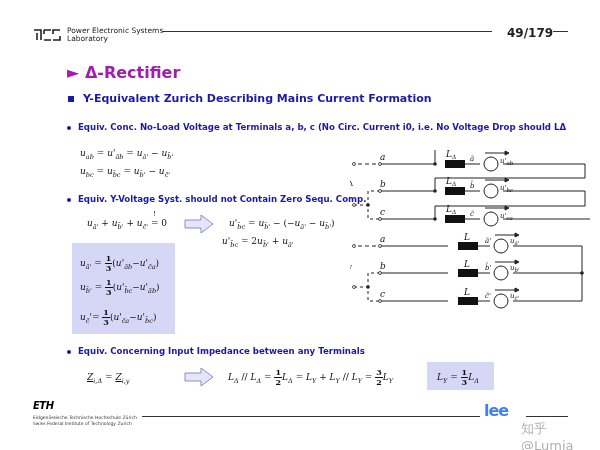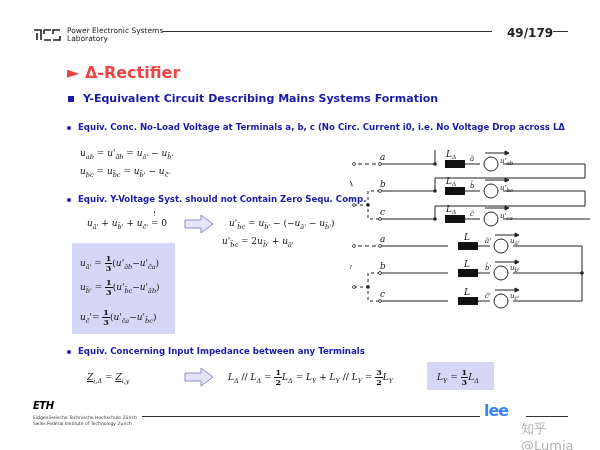--- a/index.html
+++ b/index.html
@@ -2,21 +2,21 @@
 <html><head>
 <meta charset="utf-8">
 <style>
   * { margin:0; padding:0; box-sizing:border-box; }
   body { width:600px; height:450px; background:#ffffff; position:relative; overflow:hidden;
          font-family:"DejaVu Sans", sans-serif; color:#000; }
   .abs { position:absolute; }
   .hline { position:absolute; height:1px; background:#333; }
   .logo-text { font-size:7.5px; line-height:8px; color:#222; }
   .page-num { font-size:12px; font-weight:bold; color:#222; }
-  .title { color:#ef4444; font-weight:bold; font-size:16px; }
+  .title { color:#a21caf; font-weight:bold; font-size:16px; }
   .subtitle { color:#1a1aa8; font-weight:bold; font-size:11px; }
   .bullet { color:#1a1aa8; font-weight:bold; font-size:8.6px; white-space:nowrap; }
   .bullet .dot { display:inline-block; width:4px; height:4px; border-radius:50%; background:#1a1aa8; margin-right:7px; vertical-align:middle; }
   .sq { display:inline-block; width:6px; height:6px; background:#1a1aa8; margin-right:9px; vertical-align:middle; }
   .math { font-family:"DejaVu Serif", serif; font-style:italic; font-size:9px; color:#111; white-space:nowrap; }
   .math .r { font-style:normal; }
   .math sub { font-size:6.5px; }
   .frac { display:inline-block; text-align:center; vertical-align:middle; font-style:normal; font-weight:bold; font-size:8px; line-height:9px; }
   .frac .n { display:block; border-bottom:1px solid #111; padding:0 1px; }
   .frac .d { display:block; }
@@ -37,25 +37,25 @@
 <div class="abs logo-text" style="left:67px;top:27px;">
   <div>Power Electronic Systems</div>
   <div>Laboratory</div>
 </div>
 <div class="hline" style="left:162px;top:31px;width:330px;"></div>
 <div class="abs page-num" style="left:507px;top:26px;">49/179</div>
 <div class="hline" style="left:553px;top:31px;width:15px;"></div>
 
 <div class="abs title" style="left:67px;top:63px;">► Δ-Rectifier</div>
 <div class="abs subtitle" style="left:68px;top:92px;">
-  <span class="sq"></span><span>Y-Equivalent Circuit Describing Mains Systems Formation</span>
+  <span class="sq"></span><span>Y-Equivalent Zurich Describing Mains Current Formation</span>
 </div>
 
 <div class="abs bullet" style="left:67px;top:122px;">
-  <span class="dot"></span><span>Equiv. Conc. No-Load Voltage at Terminals a, b, c (No Circ. Current i0, i.e. No Voltage Drop across LΔ</span>
+  <span class="dot"></span><span>Equiv. Conc. No-Load Voltage at Terminals a, b, c (No Circ. Current i0, i.e. No Voltage Drop should LΔ</span>
 </div>
 
 <div class="abs math" style="left:80px;top:148px;">
   u<sub>ab</sub> <span class="r">=</span> u'<sub>āb</sub> <span class="r">=</span> u<sub>ā'</sub> <span class="r">−</span> u<sub>b̄'</sub>
 </div>
 <div class="abs math" style="left:80px;top:166px;">
   u<sub>bc</sub> <span class="r">=</span> u<sub>b̄c</sub> <span class="r">=</span> u<sub>b̄'</sub> <span class="r">−</span> u<sub>c̄'</sub>
 </div>
 
 <div class="abs bullet" style="left:67px;top:194px;">

